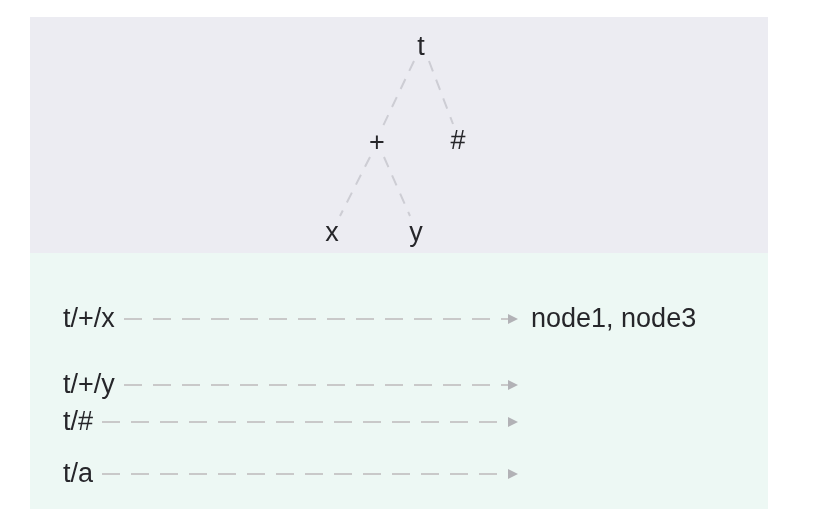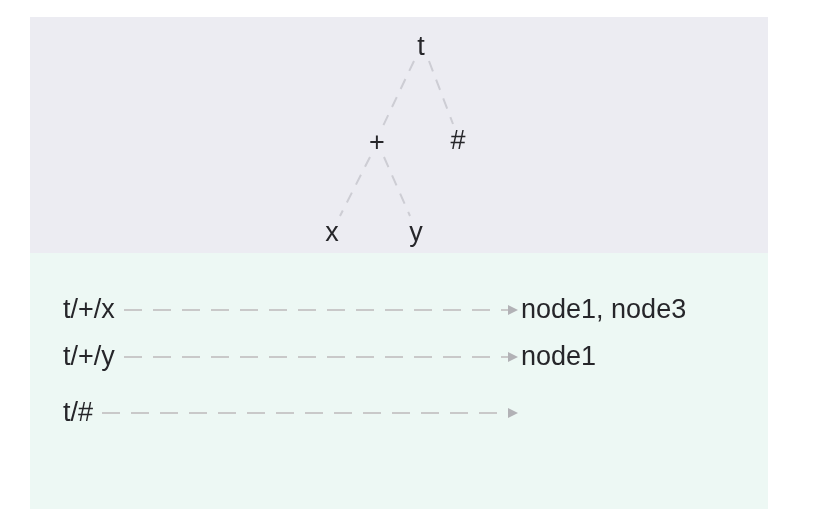--- a/index.html
+++ b/index.html
@@ -60,26 +60,26 @@
     top: 253px;
     width: 738px;
     height: 256px;
     background: var(--map-panel-bg, #edf8f4);
   }
   .map-row {
     position: absolute;
     left: 33px;
     height: 40px;
     display: flex;
-    align-items: flex-start;
+    align-items: flex-end;
     font-size: 27px;
     white-space: nowrap;
   }
   .map-row.r0 { top: 41px; }
-  .map-row.r1 { top: 88px; }
+  .map-row.r1 { top: 107px; }
   .map-row.r2 { top: 144px; }
   .map-row.r3 { top: 196px; }
   .row-lead {
     display: flex;
     align-items: center;
     width: 455px;
     flex: none;
   }
   .topic-path {
     flex: none;
@@ -98,21 +98,21 @@
   .arrow-head {
     flex: none;
     width: 0;
     height: 0;
     border-top: 5px solid transparent;
     border-bottom: 5px solid transparent;
     border-left: 10px solid var(--arrow, #b2b2b6);
   }
   .node-list {
     flex: none;
-    margin-left: 3px;
+    margin-left: 13px;
     color: var(--text, #26262a);
   }
 </style>
 </head>
 <body>
 
 <div class="canvas">
 
   <div class="tree-panel">
     <svg class="tree-edges" viewBox="0 0 738 237" aria-hidden="true">
@@ -138,28 +138,32 @@
       </div>
       <span class="node-list">node1, node3</span>
     </div>
 
     <div class="map-row r1">
       <div class="row-lead">
         <span class="topic-path">t/+/y</span>
         <div class="dash-connector"></div>
         <div class="arrow-head"></div>
       </div>
-      <span class="node-list">node1</span>
     </div>
 
     <div class="map-row r2">
       <div class="row-lead">
         <span class="topic-path">t/#</span>
         <div class="dash-connector"></div>
         <div class="arrow-head"></div>
       </div>
     </div>
 
     <div class="map-row r3">
+      <div class="row-lead">
+        <span class="topic-path">t/a</span>
+        <div class="dash-connector"></div>
+        <div class="arrow-head"></div>
+      </div>
     </div>
 
   </div>
 </div>
 
 </body></html>

